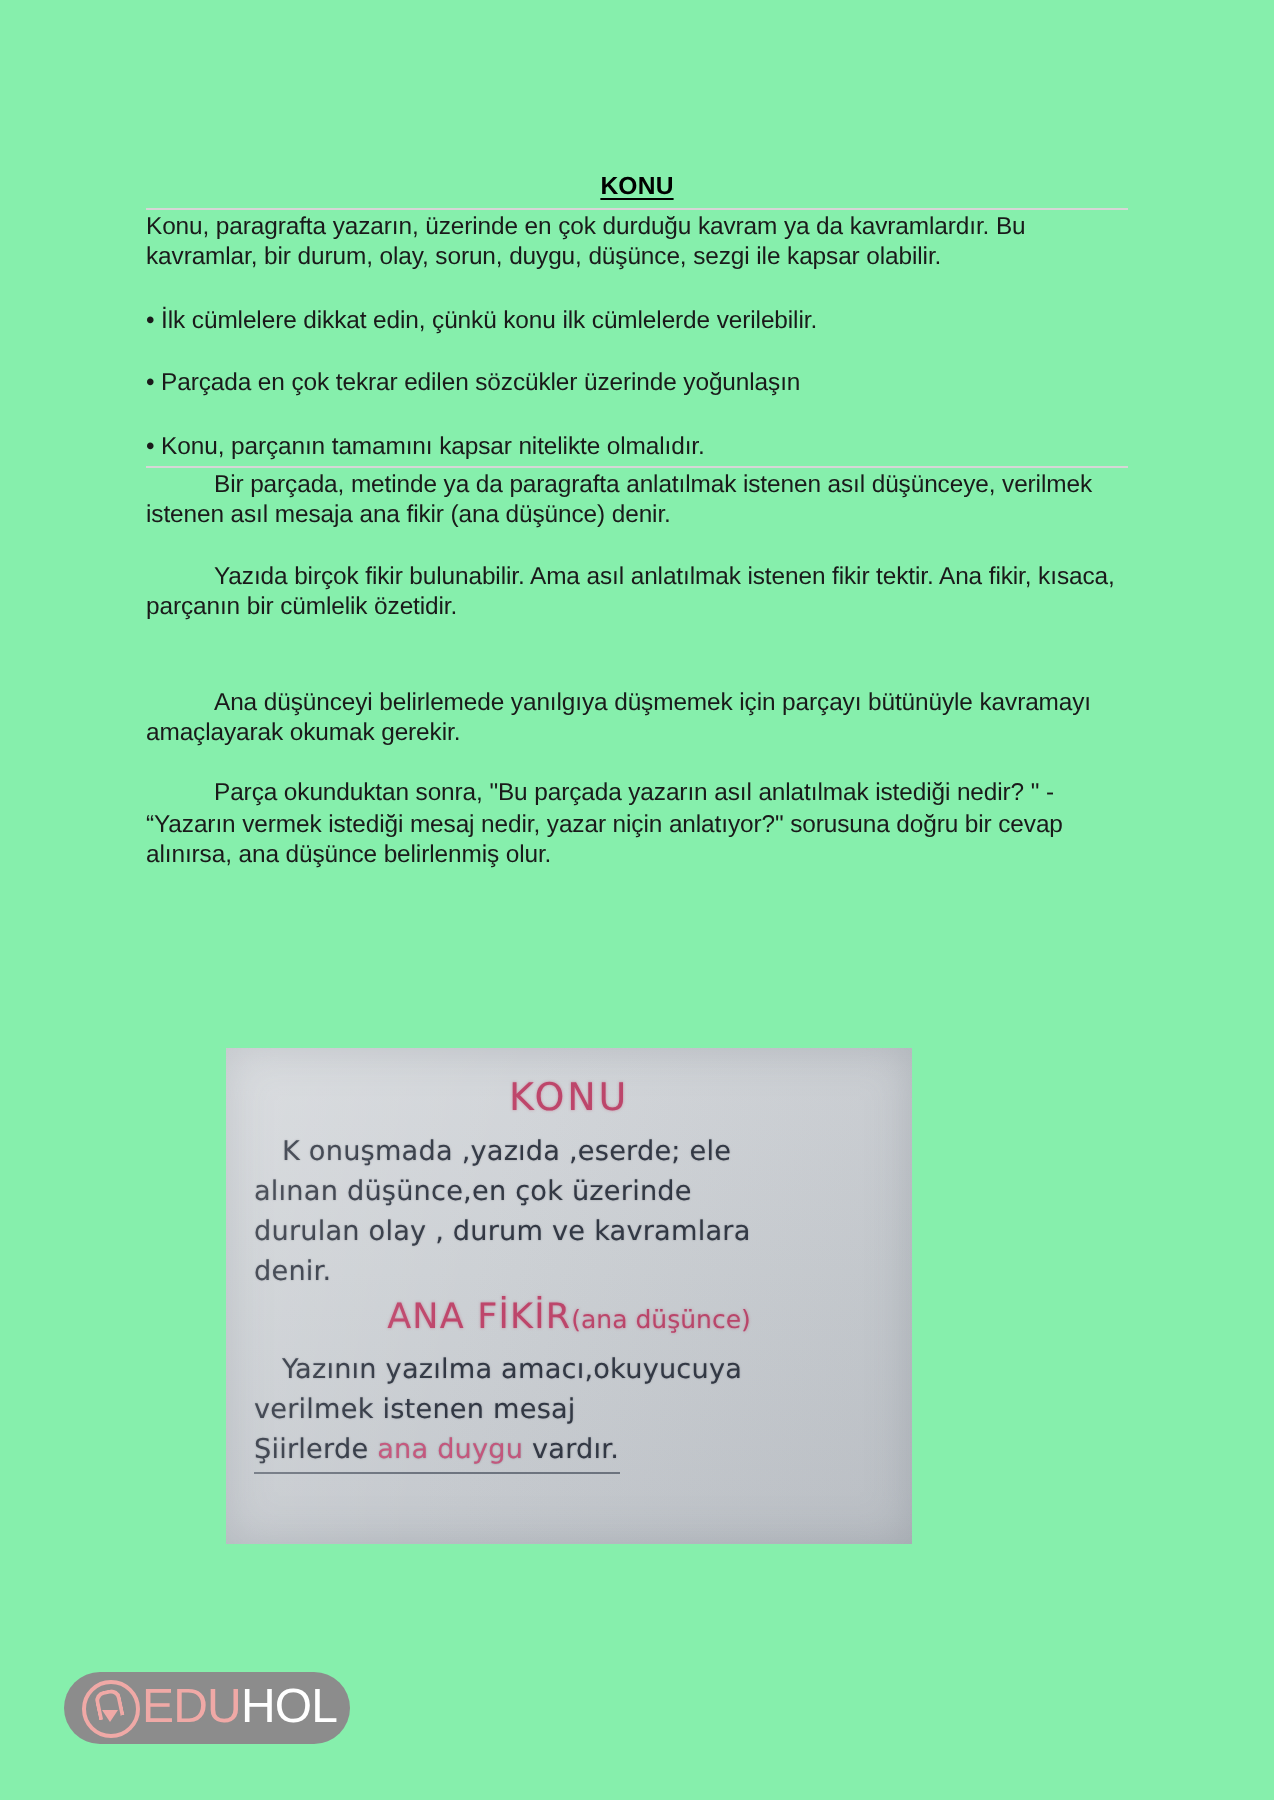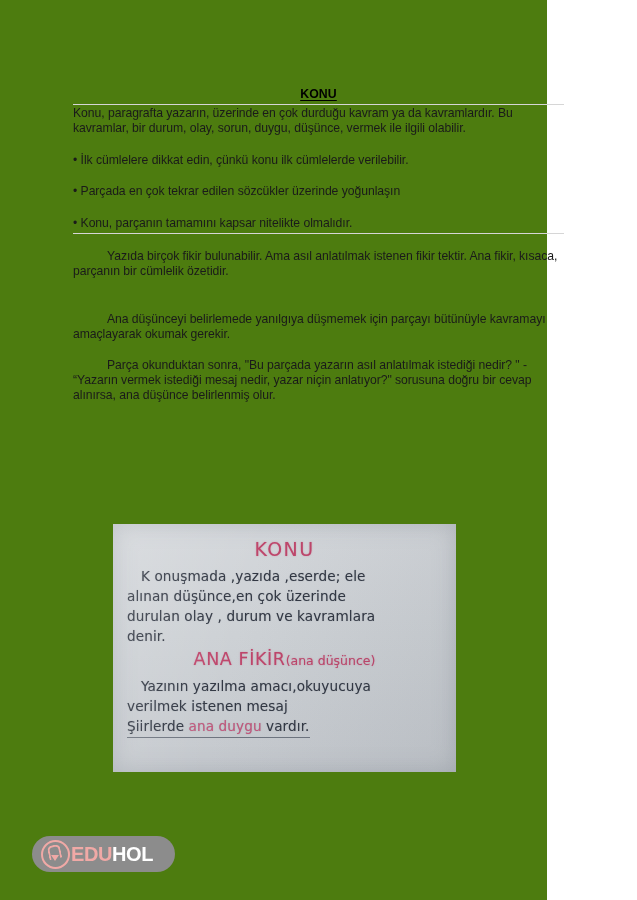--- a/index.html
+++ b/index.html
@@ -12,23 +12,23 @@
     height: 900px;
     position: relative;
     font-family: "Liberation Sans", sans-serif;
     color: #000000;
     overflow: hidden;
   }
 
   .page {
     position: absolute;
     left: 0; top: 0;
-    width: 547px;
+    width: 637px;
     height: 900px;
-    background: #4d7c0f;
+    background: #86efac;
   }
 
   .content {
     position: absolute;
     left: 73px;
     top: 84px;
     width: 491px;
   }
 
   
@@ -173,51 +173,52 @@
   .logo-mark::after {
     content: "";
     position: absolute;
     left: 8px; top: 13px;
     width: 0; height: 0;
     border-left: 4px solid transparent;
     border-right: 4px solid transparent;
     border-top: 6px solid #f0a9a6;
   }
   .logo-text {
-    font-size: 20px;
-    font-weight: bold;
+    font-size: 24px;
+    font-weight: normal;
     letter-spacing: -0.4px;
     line-height: 22px;
   }
   .logo-edu { color: #f0a9a6; }
   .logo-hol { color: #ffffff; }
 </style>
 </head>
 <body>
 
 <div class="page">
 
   <div class="content">
 
     <div class="heading-wrap">
       <span class="heading">KONU</span>
     </div>
     <div class="rule"></div>
 
-    <p class="body-text">Konu, paragrafta yazarın, üzerinde en çok durduğu kavram ya da kavramlardır. Bu kavramlar, bir durum, olay, sorun, duygu, düşünce, vermek ile ilgili olabilir.</p>
+    <p class="body-text">Konu, paragrafta yazarın, üzerinde en çok durduğu kavram ya da kavramlardır. Bu kavramlar, bir durum, olay, sorun, duygu, düşünce, sezgi ile kapsar olabilir.</p>
 
 
     <p class="body-text bullet">• İlk cümlelere dikkat edin, çünkü konu ilk cümlelerde verilebilir.</p>
 
     <p class="body-text bullet">• Parçada en çok tekrar edilen sözcükler üzerinde yoğunlaşın</p>
 
     <p class="body-text bullet">• Konu, parçanın tamamını kapsar nitelikte olmalıdır.</p>
 
     <div class="rule"></div>
 
+    <p class="body-text indent">Bir parçada, metinde ya da paragrafta anlatılmak istenen asıl düşünceye, verilmek istenen asıl mesaja ana fikir (ana düşünce) denir.</p>
 
     <p class="body-text indent gap-before">Yazıda birçok fikir bulunabilir. Ama asıl anlatılmak istenen fikir tektir. Ana fikir, kısaca, parçanın bir cümlelik özetidir.</p>
 
     <p class="body-text indent gap-before-lg" style="margin-top:32px;">Ana düşünceyi belirlemede yanılgıya düşmemek için parçayı bütünüyle kavramayı amaçlayarak okumak gerekir.</p>
 
     <p class="body-text indent gap-before">Parça okunduktan sonra, "Bu parçada yazarın asıl anlatılmak istediği nedir? " - “Yazarın vermek istediği mesaj nedir, yazar niçin anlatıyor?" sorusuna doğru bir cevap alınırsa, ana düşünce belirlenmiş olur.</p>
 
   </div>
 
   <div class="photo">

